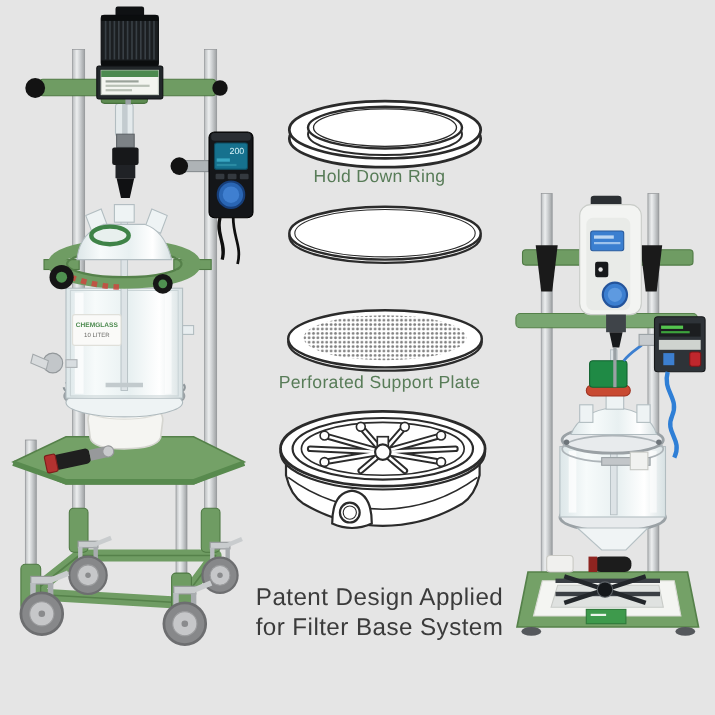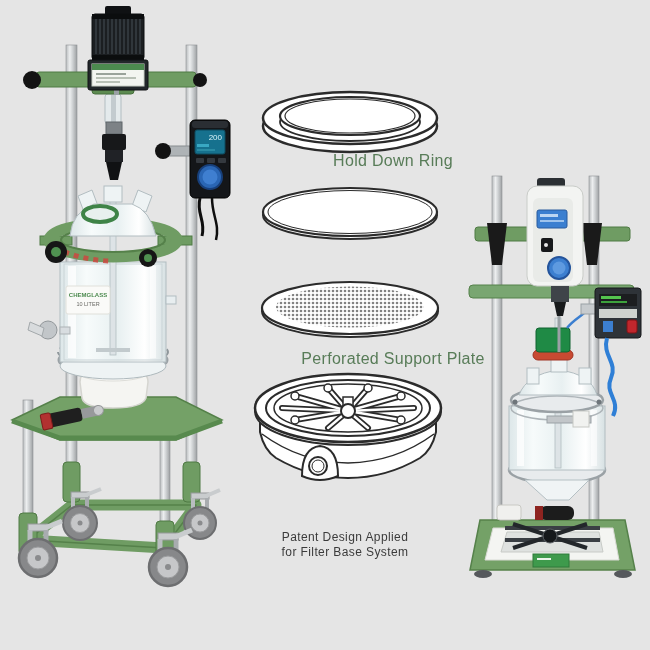--- a/index.html
+++ b/index.html
@@ -1,22 +1,22 @@
 <!DOCTYPE html>
 <html><head>
 <meta charset="utf-8">
 <style>
   html,body{margin:0;padding:0;background:#ffffff;}
   .canvas{position:relative;width:650px;height:650px;background:#e5e5e5;overflow:hidden;
           font-family:"Liberation Sans",sans-serif;}
   .abs{position:absolute;}
   .diagram-label{position:absolute;left:232px;width:226px;text-align:center;
-                 color:#587c58;font-size:16px;letter-spacing:.3px;padding-left:48px;}
+                 color:#587c58;font-size:16px;letter-spacing:.3px;}
   .caption{position:absolute;left:222px;top:530px;width:246px;text-align:center;
-           color:#3b3b3b;font-size:12px;line-height:1.22;letter-spacing:.4px;}
+           color:#3b3b3b;font-size:22px;line-height:1.22;letter-spacing:.4px;}
   svg{display:block;}
   svg text{font-family:"Liberation Sans",sans-serif;}
   .figure{position:absolute;}
 </style>
 </head>
 <body>
 
 <div class="canvas">
 
   <div class="abs" style="left:0;top:25;">
@@ -259,21 +259,21 @@
           <circle cx="2" cy="2" r="1.3" fill="#828282"></circle>
         </pattern>
       </defs>
       <g stroke="#2b2b2b" fill="#ffffff">
         <ellipse cx="95" cy="34" rx="88" ry="26" stroke-width="2"></ellipse>
         <ellipse cx="95" cy="31" rx="88" ry="26" stroke-width="2.2"></ellipse>
       </g>
       <ellipse cx="95" cy="30" rx="74" ry="20.5" fill="url(#perf)"></ellipse>
     </svg>
   </div>
-  <div class="diagram-label" style="top:340px;margin-top:10px;">Perforated Support Plate</div>
+  <div class="diagram-label" style="top:340px;">Perforated Support Plate</div>
 
   <div class="figure" style="left:250px;top:366px;">
     <svg width="196" height="126" viewBox="0 0 196 126">
 
       <path d="M10,50 L10,66 Q14,84 26,92 Q60,112 98,112 Q136,112 170,92 Q182,84 186,66 L186,50" fill="#ffffff" stroke="#2b2b2b" stroke-width="2"></path>
       <path d="M12,68 Q50,96 98,97 Q146,96 184,68" fill="none" stroke="#2b2b2b" stroke-width="1.5"></path>
 
       <ellipse cx="98" cy="45" rx="93" ry="34" fill="#ffffff" stroke="#2b2b2b" stroke-width="2"></ellipse>
       <ellipse cx="98" cy="42" rx="93" ry="34" fill="#ffffff" stroke="#2b2b2b" stroke-width="2.5"></ellipse>
       <ellipse cx="98" cy="42" rx="82" ry="28" fill="none" stroke="#2b2b2b" stroke-width="2"></ellipse>

